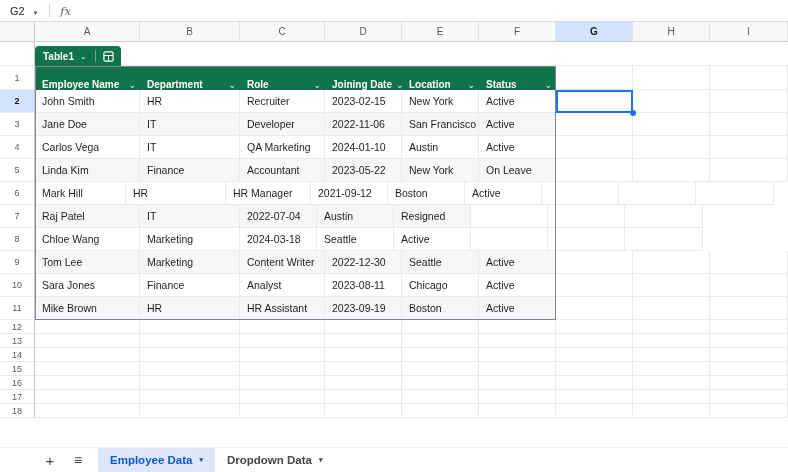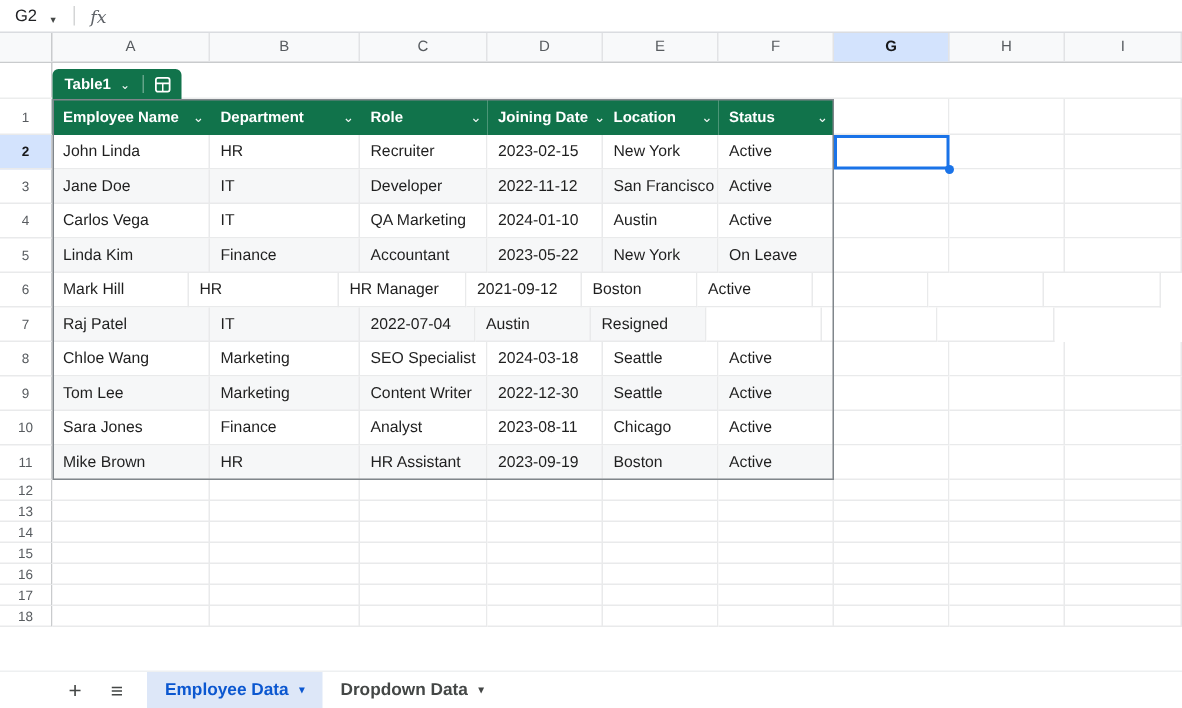--- a/index.html
+++ b/index.html
@@ -29,21 +29,21 @@
   .chip-iconbox{display:flex;align-items:center;padding:0 7px;}
   
   .grow{display:flex;}
   .rh{width:35px;box-sizing:border-box;border-right:1px solid #c9cbcd;border-bottom:1px solid #e9eaeb;
       display:flex;align-items:center;justify-content:center;font-size:9px;color:#575b5f;}
   .rh.sel{background:var(--selected_header_bg);color:#17181a;font-weight:700;}
   .cell{box-sizing:border-box;border-right:1px solid #e9eaeb;border-bottom:1px solid #e9eaeb;
         display:flex;align-items:center;padding:0 4px 0 7px;white-space:nowrap;overflow:hidden;font-size:10.5px;background:#fff;}
   .cell.bandrow{background:var(--band_row);}
   .cell.thc{background:var(--header_green);color:#fff;font-weight:700;border-right:none;border-bottom:none;
-            justify-content:space-between;font-size:10px;}
+            justify-content:space-between;font-size:10px;align-items:flex-end;}
   .thc .chev{font-size:9px;font-weight:400;opacity:.95;margin-left:4px;}
   
   .table-outline{position:absolute;left:35px;top:66px;width:521px;height:254px;border:1px solid #80868b;
                  box-sizing:border-box;pointer-events:none;}
   .selbox{position:absolute;left:556px;top:90px;width:77px;height:23px;border:2px solid var(--selection_blue);box-sizing:border-box;}
   .fillhandle{position:absolute;left:630px;top:110px;width:6px;height:6px;border-radius:50%;background:var(--selection_blue);}
   
   .tabbar{position:absolute;left:0;bottom:0;width:100%;height:25px;display:flex;align-items:center;background:#fff;
           border-top:1px solid #eef0f1;box-sizing:border-box;padding-left:38px;}
   .addbtn{font-size:15px;color:#444746;width:24px;text-align:center;line-height:25px;}
@@ -124,36 +124,36 @@
         <div class="cell thc" style="width: 77px;">
           <span>Status</span>
           <span class="chev">⌄</span>
         </div>
         <div class="cell" style="width: 77px;"></div>
         <div class="cell" style="width: 77px;"></div>
         <div class="cell" style="width: 78px;"></div>
       </div>
       <div class="grow" style="height: 23px;">
         <div class="rh sel">2</div>
-        <div class="cell" style="width: 105px;">John Linda</div>
+        <div class="cell" style="width: 105px;">John Smith</div>
         <div class="cell" style="width: 100px;">HR</div>
         <div class="cell" style="width: 85px;">Recruiter</div>
         <div class="cell" style="width: 77px;">2023-02-15</div>
         <div class="cell" style="width: 77px;">New York</div>
         <div class="cell" style="width: 77px;">Active</div>
         <div class="cell" style="width: 77px;"></div>
         <div class="cell" style="width: 77px;"></div>
         <div class="cell" style="width: 78px;"></div>
       </div>
       <div class="grow" style="height: 23px;">
         <div class="rh">3</div>
         <div class="cell bandrow" style="width: 105px;">Jane Doe</div>
         <div class="cell bandrow" style="width: 100px;">IT</div>
         <div class="cell bandrow" style="width: 85px;">Developer</div>
-        <div class="cell bandrow" style="width: 77px;">2022-11-12</div>
+        <div class="cell bandrow" style="width: 77px;">2022-11-06</div>
         <div class="cell bandrow" style="width: 77px;">San Francisco</div>
         <div class="cell bandrow" style="width: 77px;">Active</div>
         <div class="cell" style="width: 77px;"></div>
         <div class="cell" style="width: 77px;"></div>
         <div class="cell" style="width: 78px;"></div>
       </div>
       <div class="grow" style="height: 23px;">
         <div class="rh">4</div>
         <div class="cell" style="width: 105px;">Carlos Vega</div>
         <div class="cell" style="width: 100px;">IT</div>
@@ -197,21 +197,20 @@
         <div class="cell bandrow" style="width: 77px;">Austin</div>
         <div class="cell bandrow" style="width: 77px;">Resigned</div>
         <div class="cell" style="width: 77px;"></div>
         <div class="cell" style="width: 77px;"></div>
         <div class="cell" style="width: 78px;"></div>
       </div>
       <div class="grow" style="height: 23px;">
         <div class="rh">8</div>
         <div class="cell" style="width: 105px;">Chloe Wang</div>
         <div class="cell" style="width: 100px;">Marketing</div>
-        <div class="cell" style="width: 85px;">SEO Specialist</div>
         <div class="cell" style="width: 77px;">2024-03-18</div>
         <div class="cell" style="width: 77px;">Seattle</div>
         <div class="cell" style="width: 77px;">Active</div>
         <div class="cell" style="width: 77px;"></div>
         <div class="cell" style="width: 77px;"></div>
         <div class="cell" style="width: 78px;"></div>
       </div>
       <div class="grow" style="height: 23px;">
         <div class="rh">9</div>
         <div class="cell bandrow" style="width: 105px;">Tom Lee</div>

